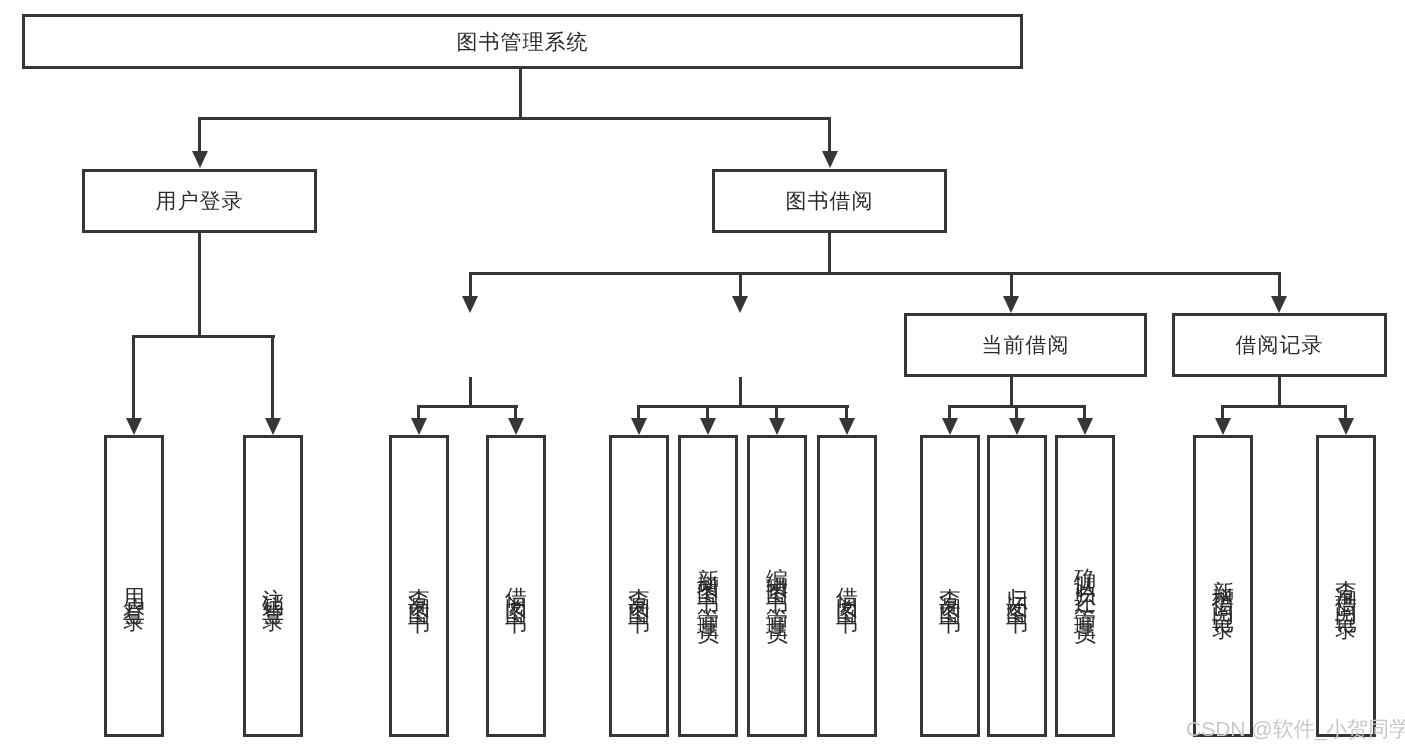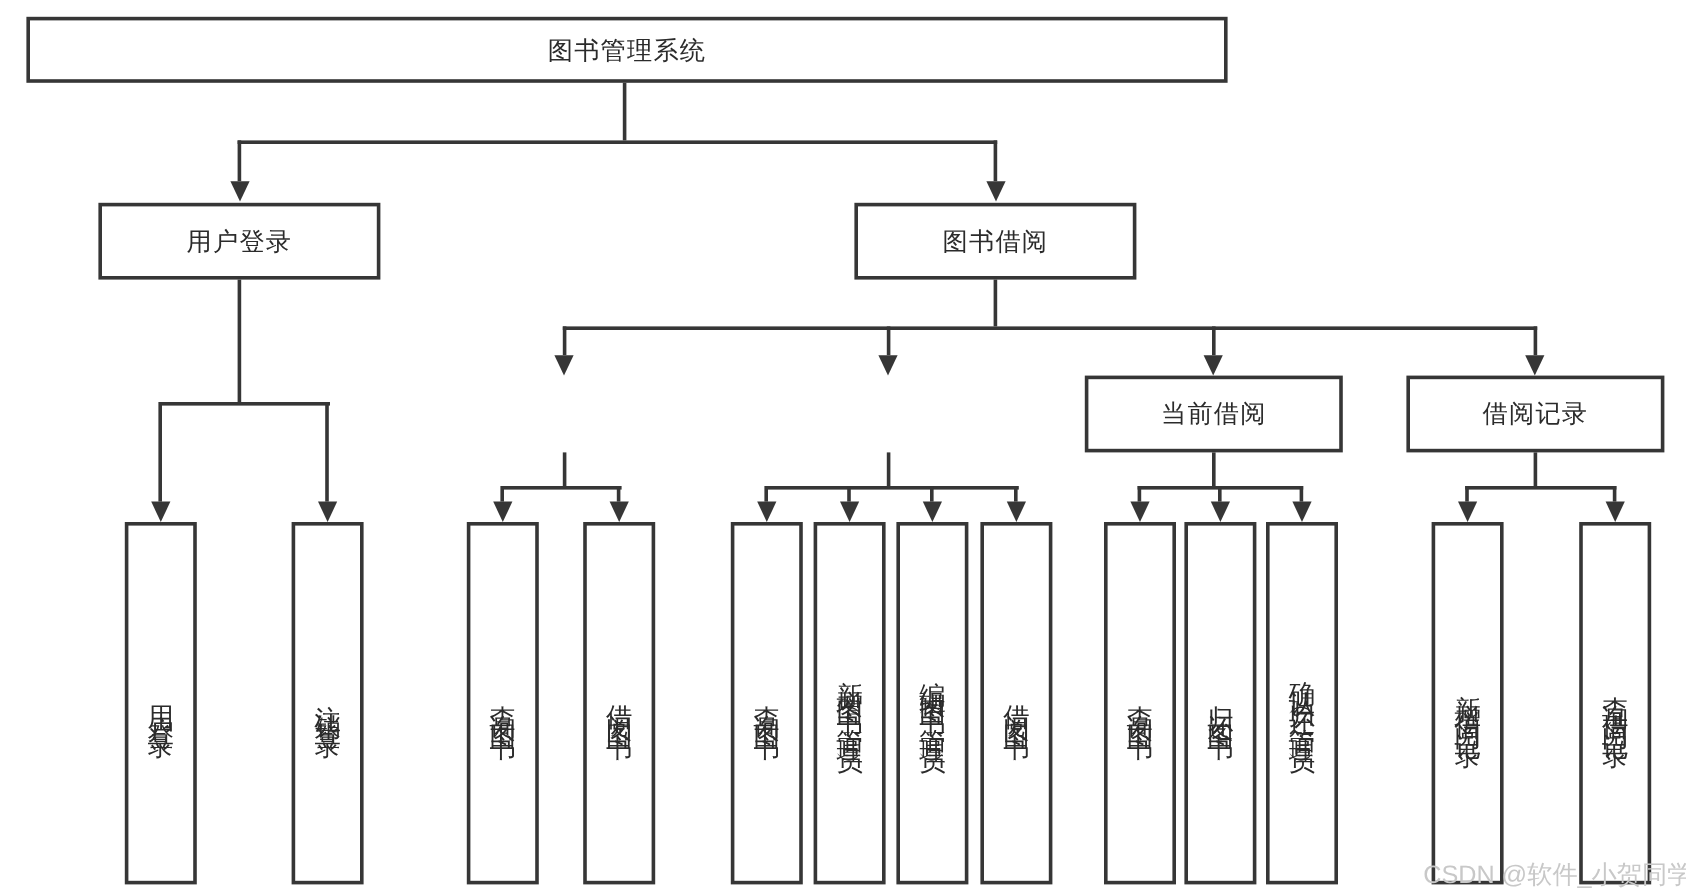--- a/index.html
+++ b/index.html
@@ -72,21 +72,21 @@
 <div class="stage">
 
   <div class="node" style="left:22px;top:14px;width:1001px;height:55px;">图书管理系统</div>
 
   <div class="node" style="left:82px;top:169px;width:235px;height:64px;">用户登录</div>
 
   <div class="node" style="left:712px;top:169px;width:235px;height:64px;">图书借阅</div>
 
 
 
-  <div class="node" style="left:904px;top:313px;width:215px;height:64px;">当前借阅</div>
+  <div class="node" style="left:904px;top:313px;width:243px;height:64px;">当前借阅</div>
 
   <div class="node" style="left:1172px;top:313px;width:215px;height:64px;">借阅记录</div>
 
   <div class="leaf" style="left:104px;">
     <span>用户登录</span>
   </div>
   <div class="leaf" style="left:243px;">
     <span>注销登录</span>
   </div>
 

